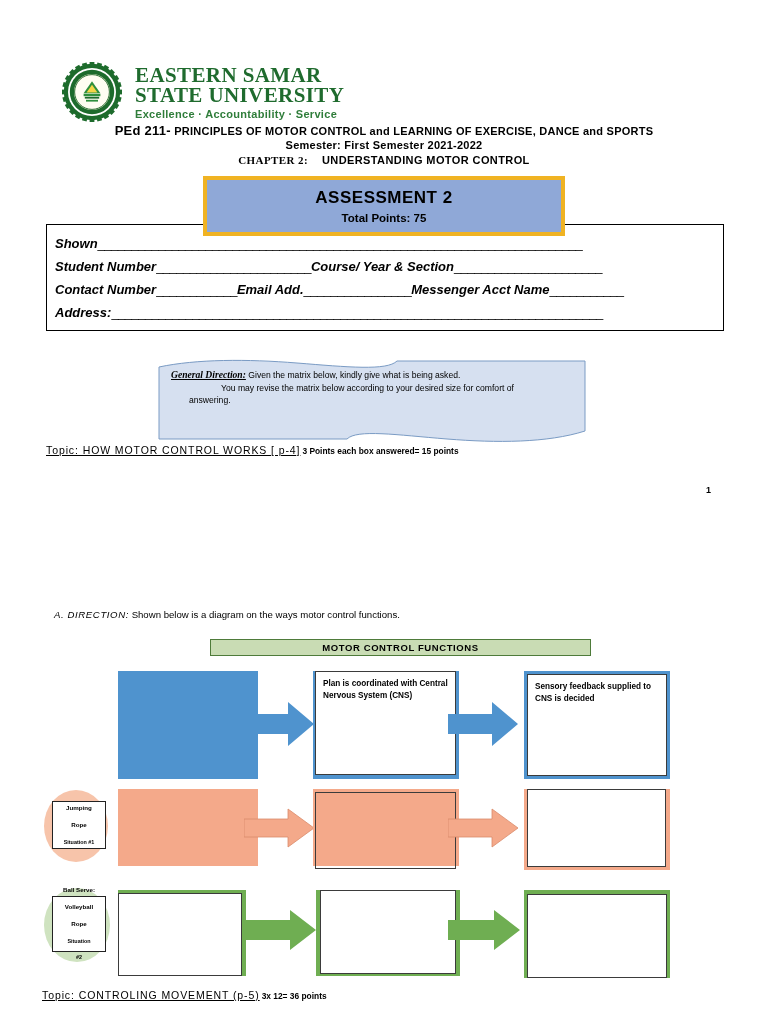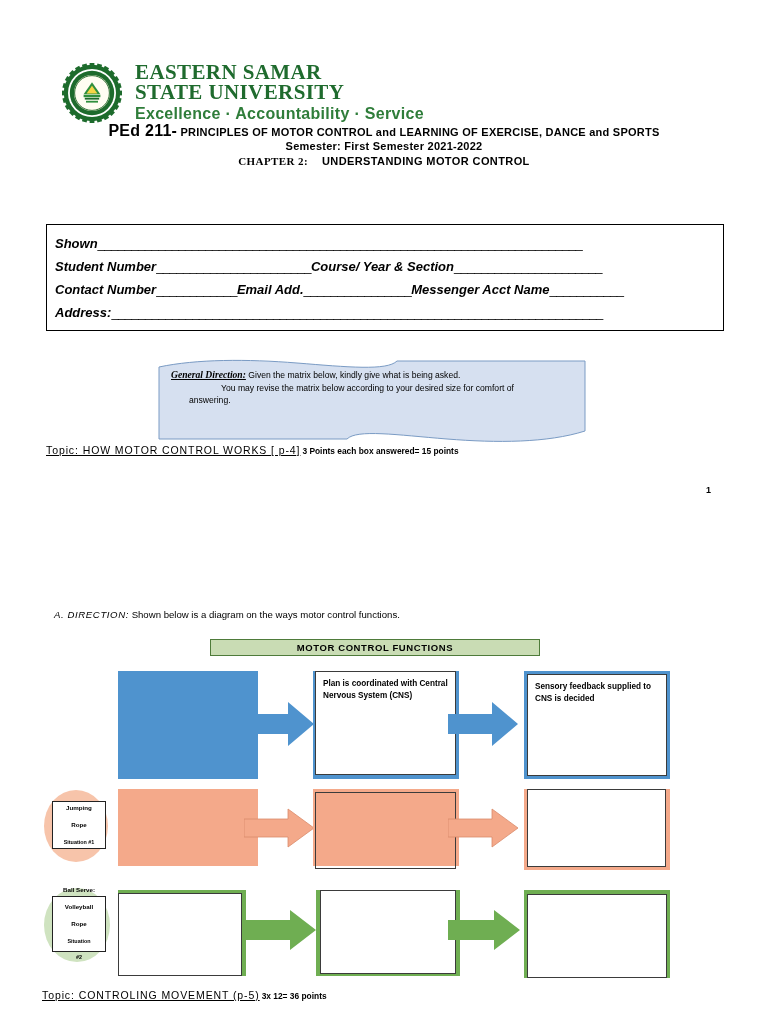--- a/index.html
+++ b/index.html
@@ -35,21 +35,21 @@
   .univ-line1, .univ-line2 {
     font-family: "Liberation Serif", serif;
     font-weight: bold;
     font-size: 21px;
     letter-spacing: 0.4px;
     color: #1f6b2e;
     line-height: 20px;
     white-space: nowrap;
   }
   .univ-tag {
-    font-size: 16px;
+    font-size: 11px;
     font-weight: bold;
     color: #2f7d3a;
     letter-spacing: 0.3px;
     margin-top: 3px;
     white-space: nowrap;
   }
 
   
   .course-head {
     position: absolute;
@@ -58,21 +58,21 @@
     text-align: center;
   }
   .course-line {
     font-size: 11px;
     font-weight: bold;
     letter-spacing: 0.25px;
     line-height: 13.5px;
     white-space: nowrap;
   }
   .course-line.l1 { font-size: 11px; }
-  .course-line.l1 .code { font-size: 16px; }
+  .course-line.l1 .code { font-size: 13px; }
   .course-line.l1 .rest { font-weight: bold; }
   .chapter-line {
     font-family: "Liberation Serif", serif;
     font-size: 11px;
     font-weight: bold;
     letter-spacing: 0.4px;
     margin-top: 2px;
   }
   .chapter-line .chap { font-family: "Liberation Serif", serif; }
   .chapter-line .chaptitle {
@@ -193,21 +193,21 @@
     white-space: nowrap;
   }
   .secA .lab { font-style: italic; letter-spacing: 0.6px; }
   .secA .l2 { display: block; margin-left: 78px; }
   .secA .disc { font-style: italic; }
 
   
   .mcf-bar {
     position: absolute;
     left: 210px; top: 639px;
-    width: 330px; height: 17px;
+    width: 381px; height: 17px;
     background: #C9DCB4;
     border: 1px solid #4E7B3A;
     box-sizing: border-box;
     display: flex;
     align-items: center;
     justify-content: center;
   }
   .mcf-bar span {
     font-size: 9.5px;
     font-weight: bold;
@@ -314,20 +314,24 @@
   <div class="course-head">
     <div class="course-line l1">
       <span class="code">PEd 211-</span><span class="rest"> PRINCIPLES OF MOTOR CONTROL and LEARNING OF EXERCISE, DANCE and SPORTS</span>
     </div>
     <div class="course-line">Semester: First Semester 2021-2022</div>
     <div class="chapter-line">
       <span class="chap">CHAPTER 2:</span><span class="chaptitle">UNDERSTANDING MOTOR CONTROL</span>
     </div>
   </div>
 
+  <div class="assess-box">
+    <div class="assess-title">ASSESSMENT 2</div>
+    <div class="assess-points">Total Points: 75</div>
+  </div>
 
   <div class="info-box">
     <div class="info-row r1">
       <span>Shown</span><span class="fill">________________________________________________________________________</span>
     </div>
     <div class="info-row r2">
       <span>Student Number</span><span class="fill">_______________________</span><span>Course/ Year &amp; Section</span><span class="fill">______________________</span>
     </div>
     <div class="info-row r3">
       <span>Contact Number</span><span class="fill">____________</span><span>Email Add.</span><span class="fill">________________</span><span>Messenger Acct Name</span><span class="fill">___________</span>

